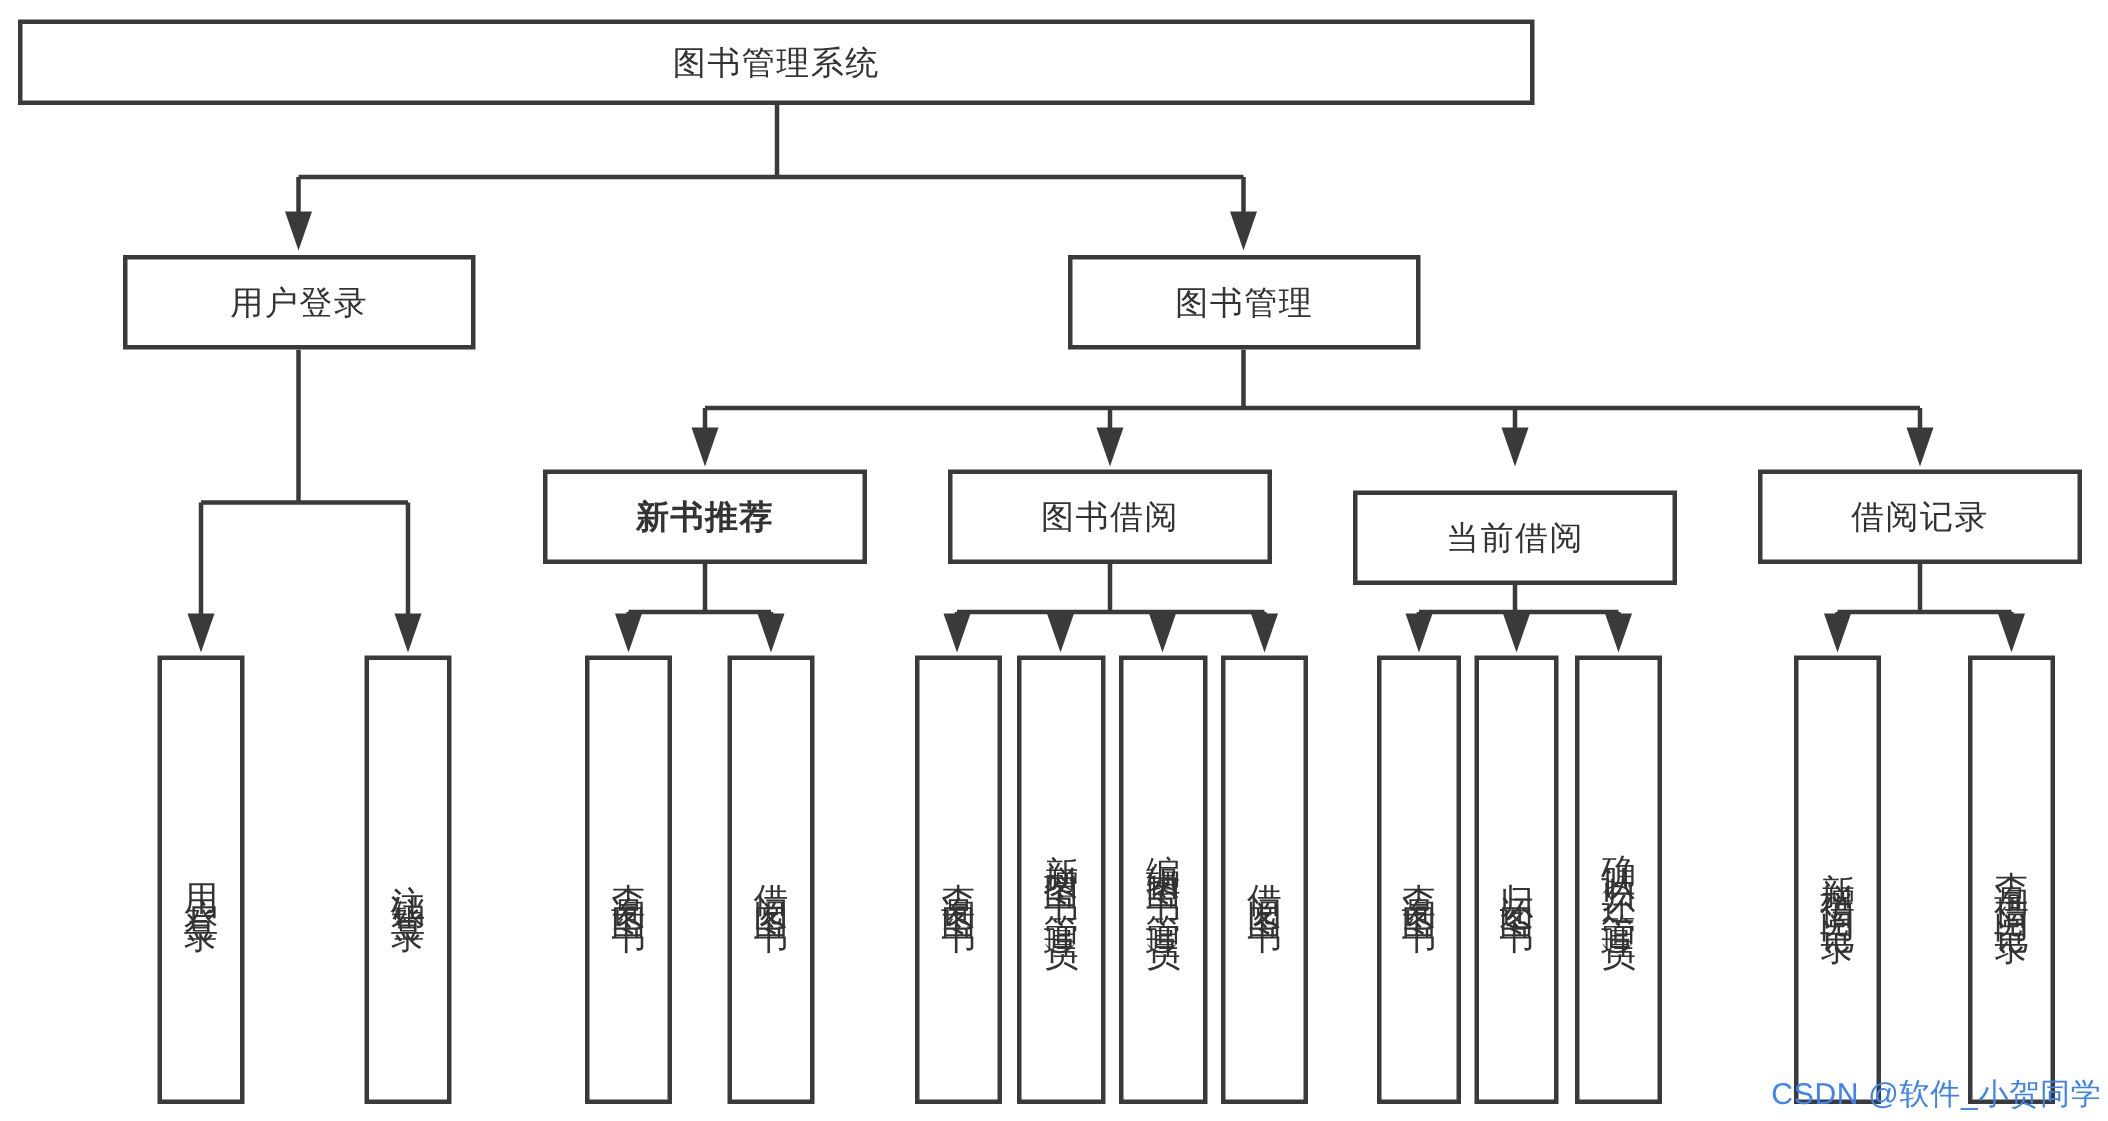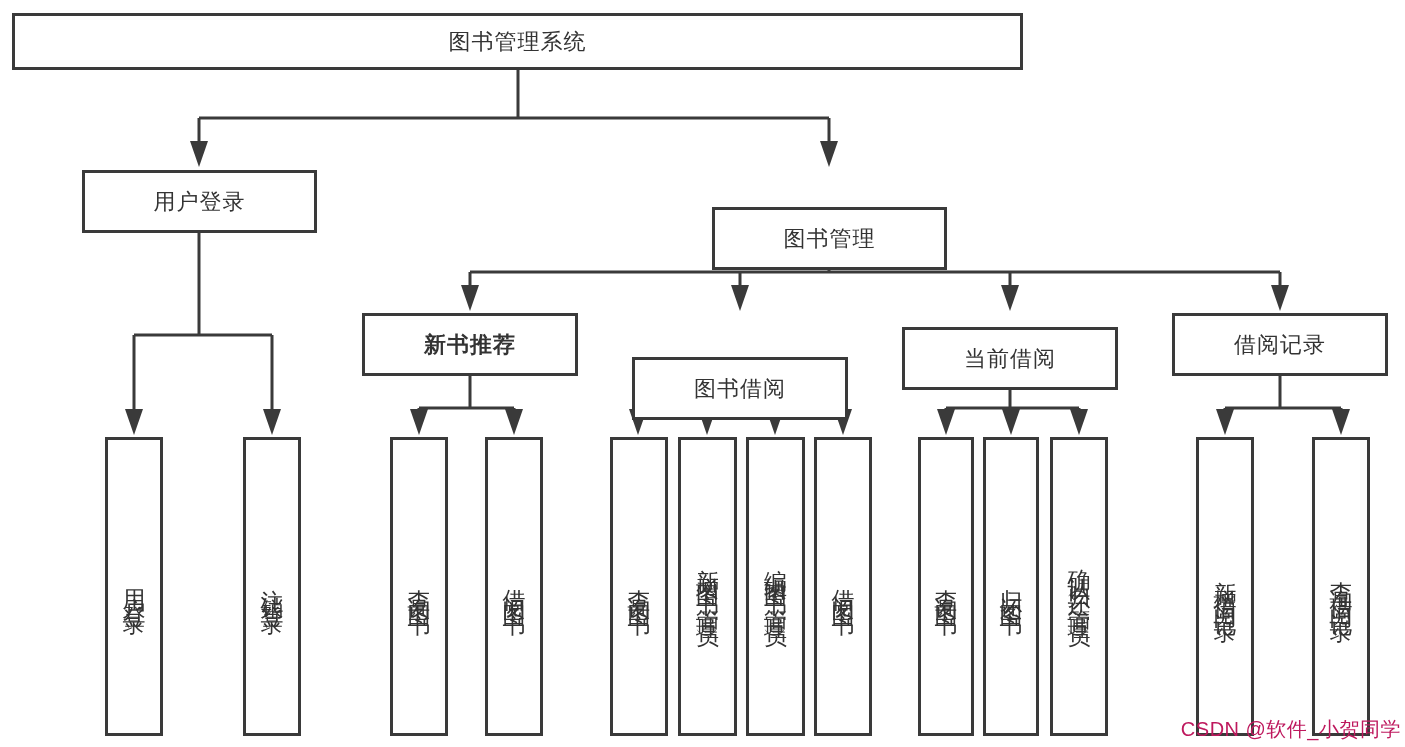--- a/index.html
+++ b/index.html
@@ -30,21 +30,21 @@
     letter-spacing:8px;
     line-height:1;
     color:#333333;
   }
   .watermark{
     position:absolute;
     right:4px;
     top:716px;
     font-size:20px;
     letter-spacing:0.5px;
-    color:#be185d;
+    color:#3b82f6;
     z-index:10;
     white-space:nowrap;
   }
 </style>
 </head>
 <body>
 
 <div class="canvas">
 
   <svg class="connectors" viewBox="0 0 1405 747" xmlns="http://www.w3.org/2000/svg">
@@ -78,28 +78,28 @@
     </g>
   </svg>
 
   <div class="box hbox" style="left:12px;top:13px;width:1011px;height:57px;">
     <span>图书管理系统</span>
   </div>
 
   <div class="box hbox" style="left:82px;top:170px;width:235px;height:63px;">
     <span>用户登录</span>
   </div>
-  <div class="box hbox" style="left:712px;top:170px;width:235px;height:63px;margin-top:37px;">
+  <div class="box hbox" style="left:712px;top:170px;width:235px;height:63px;">
     <span>图书管理</span>
   </div>
 
   <div class="box hbox" style="left:362px;top:313px;width:216px;height:63px;font-weight:bold;">
     <span>新书推荐</span>
   </div>
-  <div class="box hbox" style="left:632px;top:313px;width:216px;height:63px;margin-top:44px;">
+  <div class="box hbox" style="left:632px;top:313px;width:216px;height:63px;">
     <span>图书借阅</span>
   </div>
   <div class="box hbox" style="left:902px;top:327px;width:216px;height:63px;">
     <span>当前借阅</span>
   </div>
   <div class="box hbox" style="left:1172px;top:313px;width:216px;height:63px;">
     <span>借阅记录</span>
   </div>
 
   <div class="box vbox" style="left:105px;top:437px;width:58px;height:299px;">

